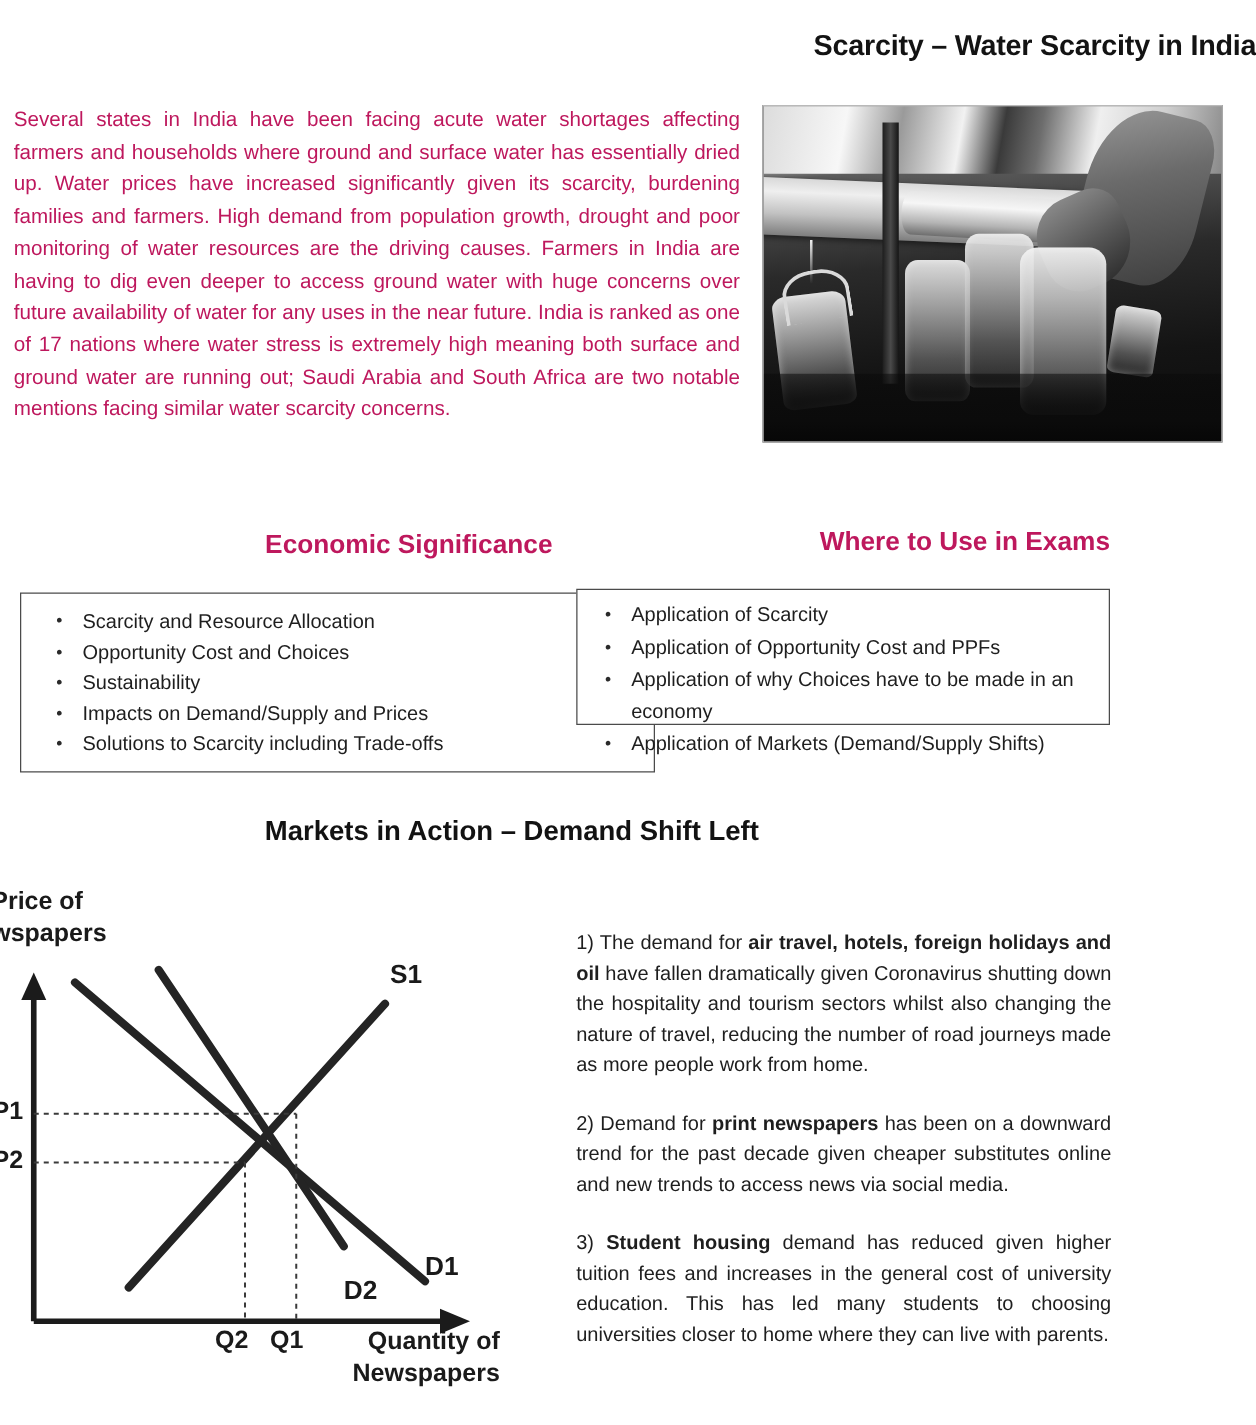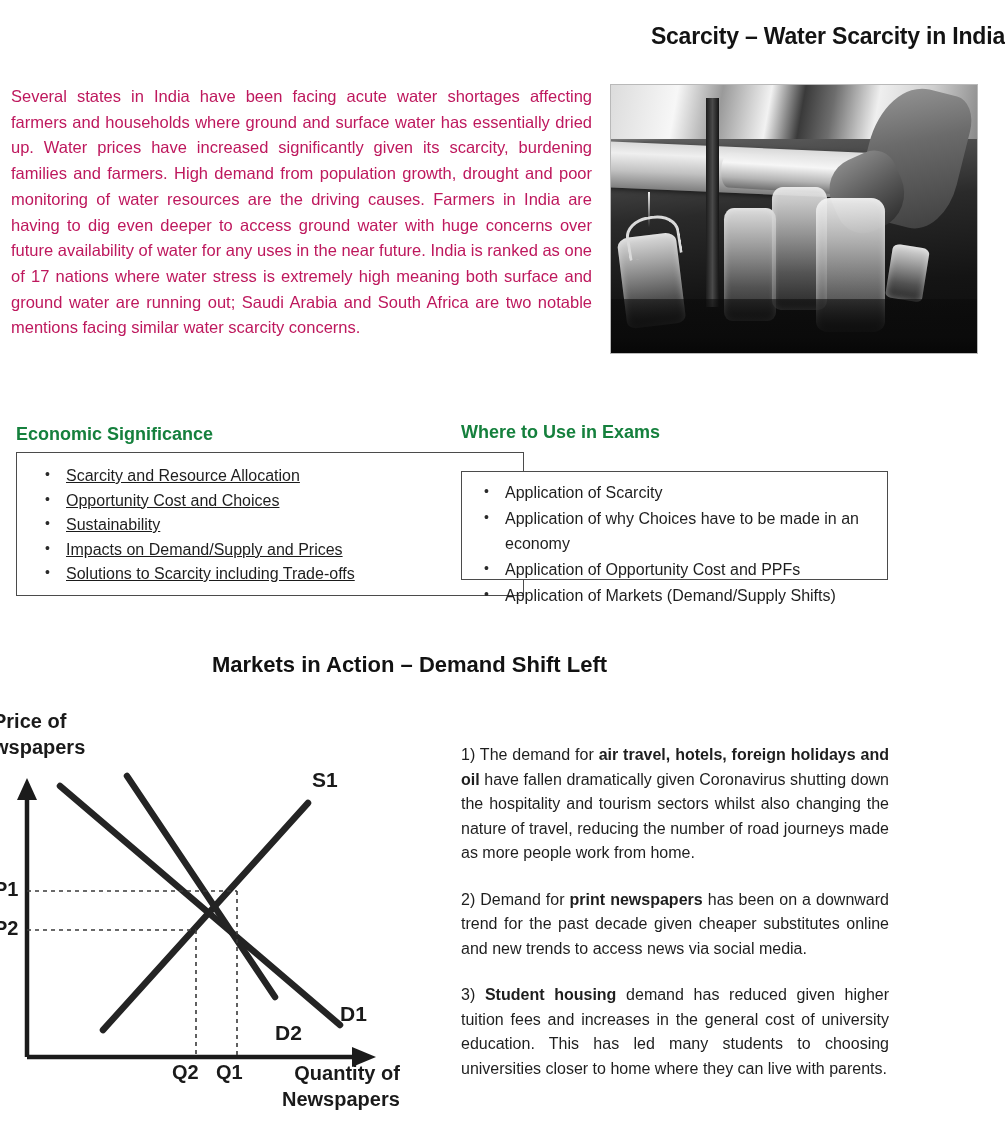--- a/index.html
+++ b/index.html
@@ -150,35 +150,35 @@
   }
   .ph-ground {
     position: absolute;
     left: 0; bottom: 0; width: 100%; height: 20%;
     background: linear-gradient(180deg, rgba(10,10,10,.55) 0%, #0b0b0b 70%, #070707 100%);
   }
 
   
   .sec-head {
     position: absolute;
-    font-size: 18px;
+    font-size: 21px;
     font-weight: bold;
-    color: #15803d;
-    text-align: left;
+    color: #be185d;
+    text-align: right;
   }
   .sec-head.left  { top: 424px; left: 16px;  width: 426px; }
   .sec-head.right { top: 422px; left: 461px; width: 427px; }
 
   .bullet-box {
     position: absolute;
     border: 1.4px solid #4b4b4b;
     background: #fff;
     box-sizing: border-box;
   }
-  .bullet-box.left  { top: 452px; left: 16px;  width: 508px; height: 144px; text-decoration: underline; }
+  .bullet-box.left  { top: 474px; left: 16px;  width: 508px; height: 144px; }
   .bullet-box.right { top: 471px; left: 461px; width: 427px; height: 109px; }
 
   .bullet-box ul {
     list-style: none;
     margin: 0;
     padding: 11px 10px 0 27px;
   }
   .bullet-box li {
     position: relative;
     font-size: 16px;
@@ -308,22 +308,22 @@
     <li>Opportunity Cost and Choices</li>
     <li>Sustainability</li>
     <li>Impacts on Demand/Supply and Prices</li>
     <li>Solutions to Scarcity including Trade-offs</li>
   </ul>
 </div>
 
 <div class="bullet-box right">
   <ul>
     <li>Application of Scarcity</li>
+    <li>Application of Opportunity Cost and PPFs</li>
     <li>Application of why Choices have to be made in an economy</li>
-    <li>Application of Opportunity Cost and PPFs</li>
     <li>Application of Markets (Demand/Supply Shifts)</li>
   </ul>
 </div>
 
 <div class="markets-head">Markets in Action – Demand Shift Left</div>
 
 <div class="diagram">
 
   <svg width="440" height="400" viewBox="0 0 440 400">
 

